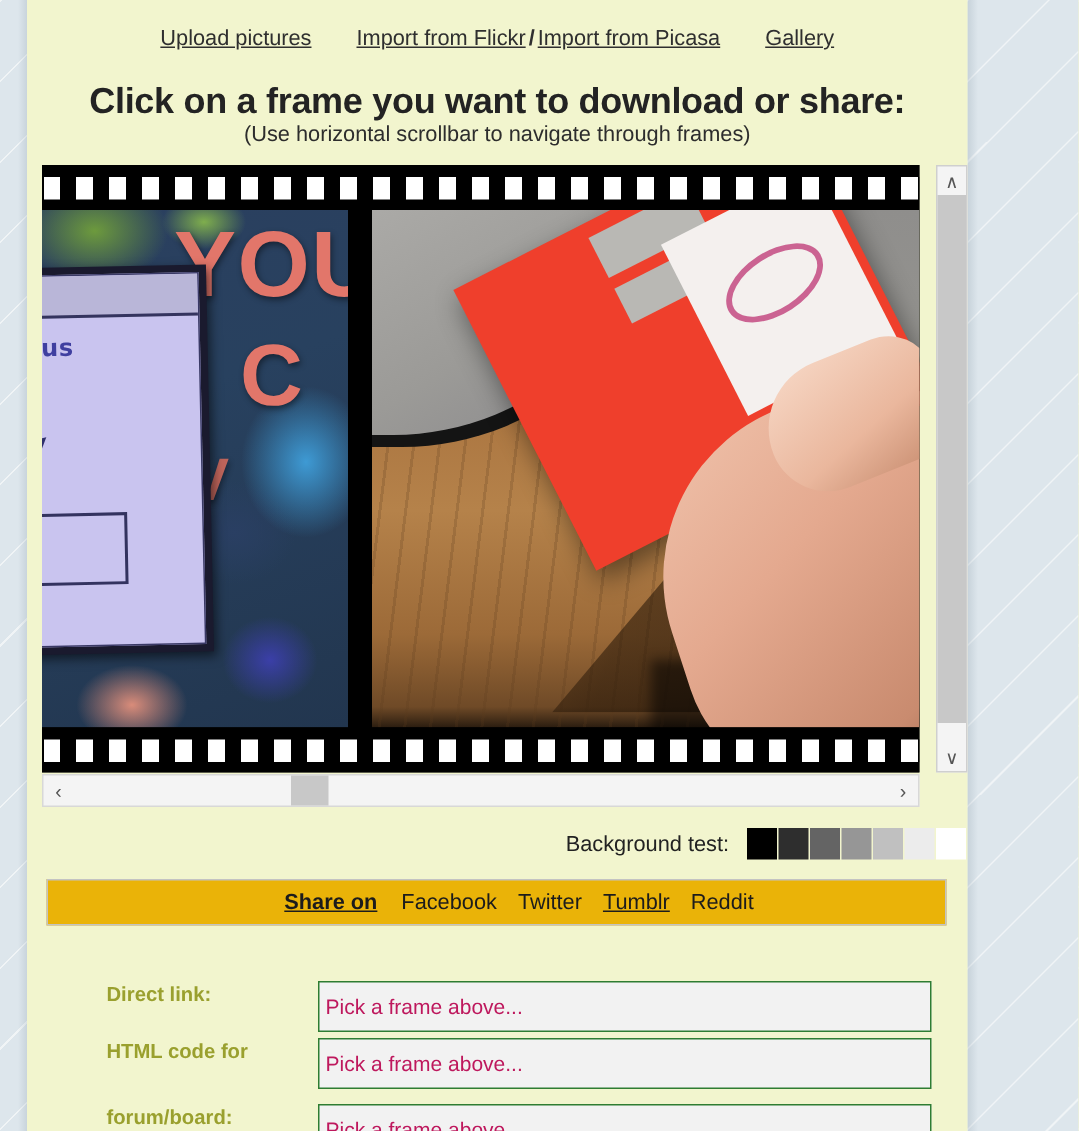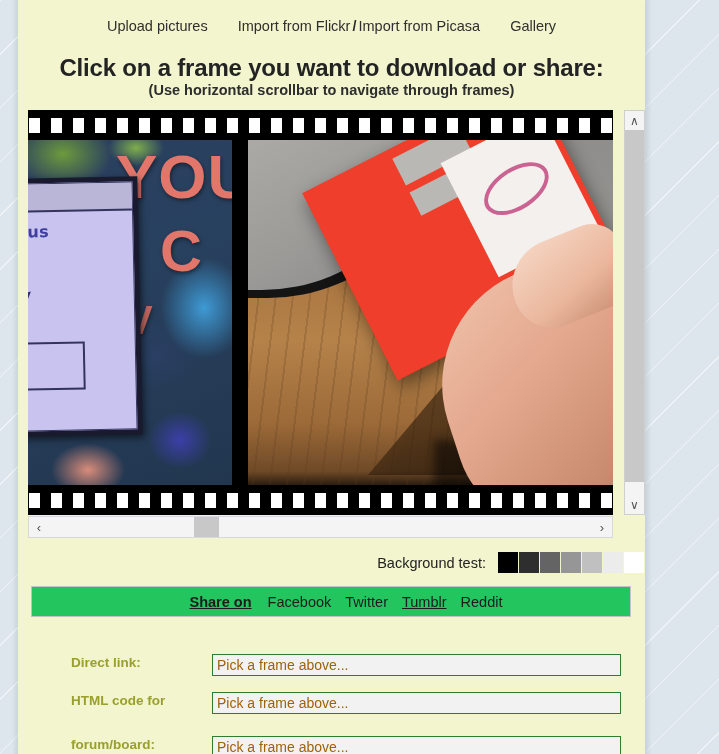--- a/index.html
+++ b/index.html
@@ -53,20 +53,21 @@
     left: 0;
     top: 18px;
     width: 627px;
     text-align: center;
     font-size: 14.5px;
     color: #2f2f2f;
     white-space: nowrap;
   }
   #topnav a {
     color: #2f2f2f;
+    text-decoration: underline;
     cursor: pointer;
   }
   .nav-gap-wide { display: inline-block; width: 30px; }
   .nav-slash { padding: 0 2px; font-weight: bold; }
 
   
   #heading-main {
     position: absolute;
     left: 0;
     top: 54px;
@@ -77,21 +78,21 @@
     color: #232323;
     letter-spacing: -0.2px;
   }
   #heading-sub {
     position: absolute;
     left: 0;
     top: 82px;
     width: 627px;
     text-align: center;
     font-size: 14.5px;
-    font-weight: bold;
+    font-weight: normal;
     color: #2d2d2d;
   }
 
   
   #viewer {
     position: absolute;
     left: 10px;
     top: 110px;
     width: 609px;
     height: 429px;
@@ -422,21 +423,21 @@
     cursor: pointer;
   }
 
   
   #share-bar {
     position: absolute;
     left: 13px;
     top: 586px;
     width: 600px;
     height: 31px;
-    background: #22c55e;
+    background: #eab308;
     border: 1px solid #c3c3c3;
     box-sizing: border-box;
     display: flex;
     align-items: center;
     justify-content: center;
     font-size: 14.5px;
     color: #1c1c1c;
     padding-left: 44px;
   }
   #share-bar .share-label {
@@ -477,22 +478,22 @@
     position: absolute;
     left: 194px;
     top: 0;
     width: 409px;
     height: 22px;
     background: #f2f2f2;
     border: 1px solid #2e7d32;
     box-sizing: border-box;
     font-family: "Liberation Sans", sans-serif;
     font-size: 14px;
-    color: #a16207;
-    padding: 4px 4px;
+    color: #be185d;
+    padding: 16px 4px;
     outline: none;
   }
 </style>
 </head>
 <body>
 
 <div id="panel-shadow-left"></div>
 <div id="panel-shadow-right"></div>
 
 <div id="content-panel">

